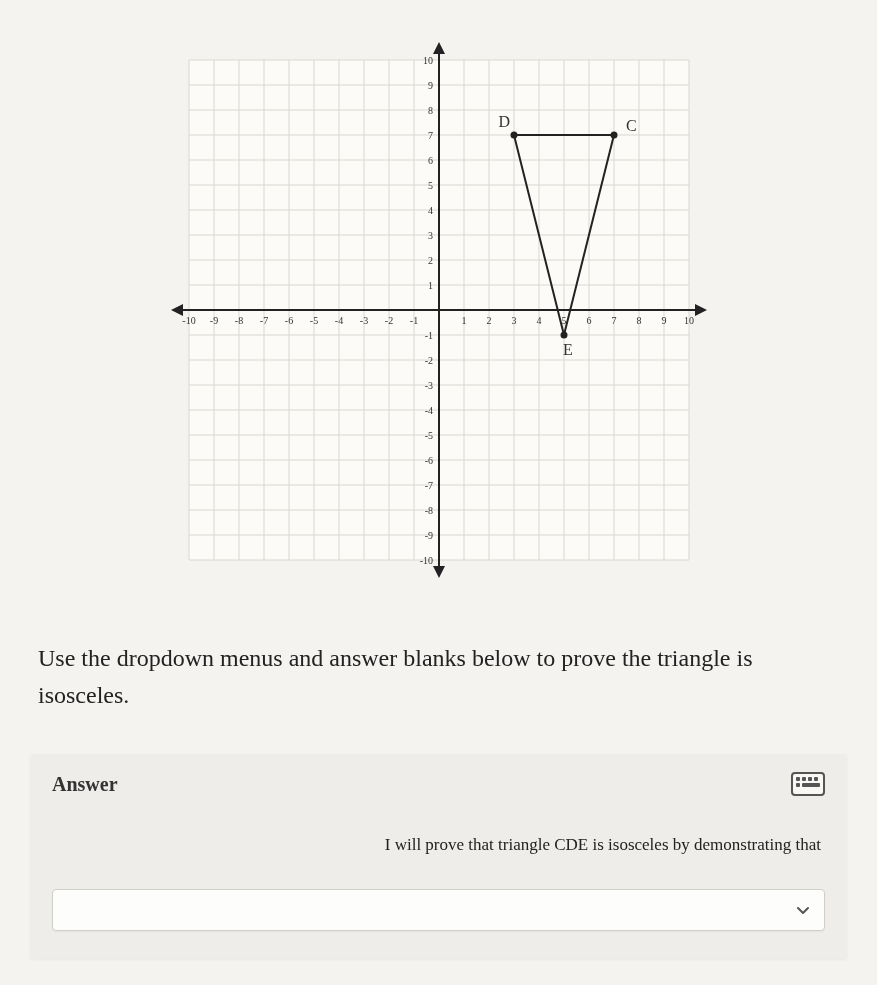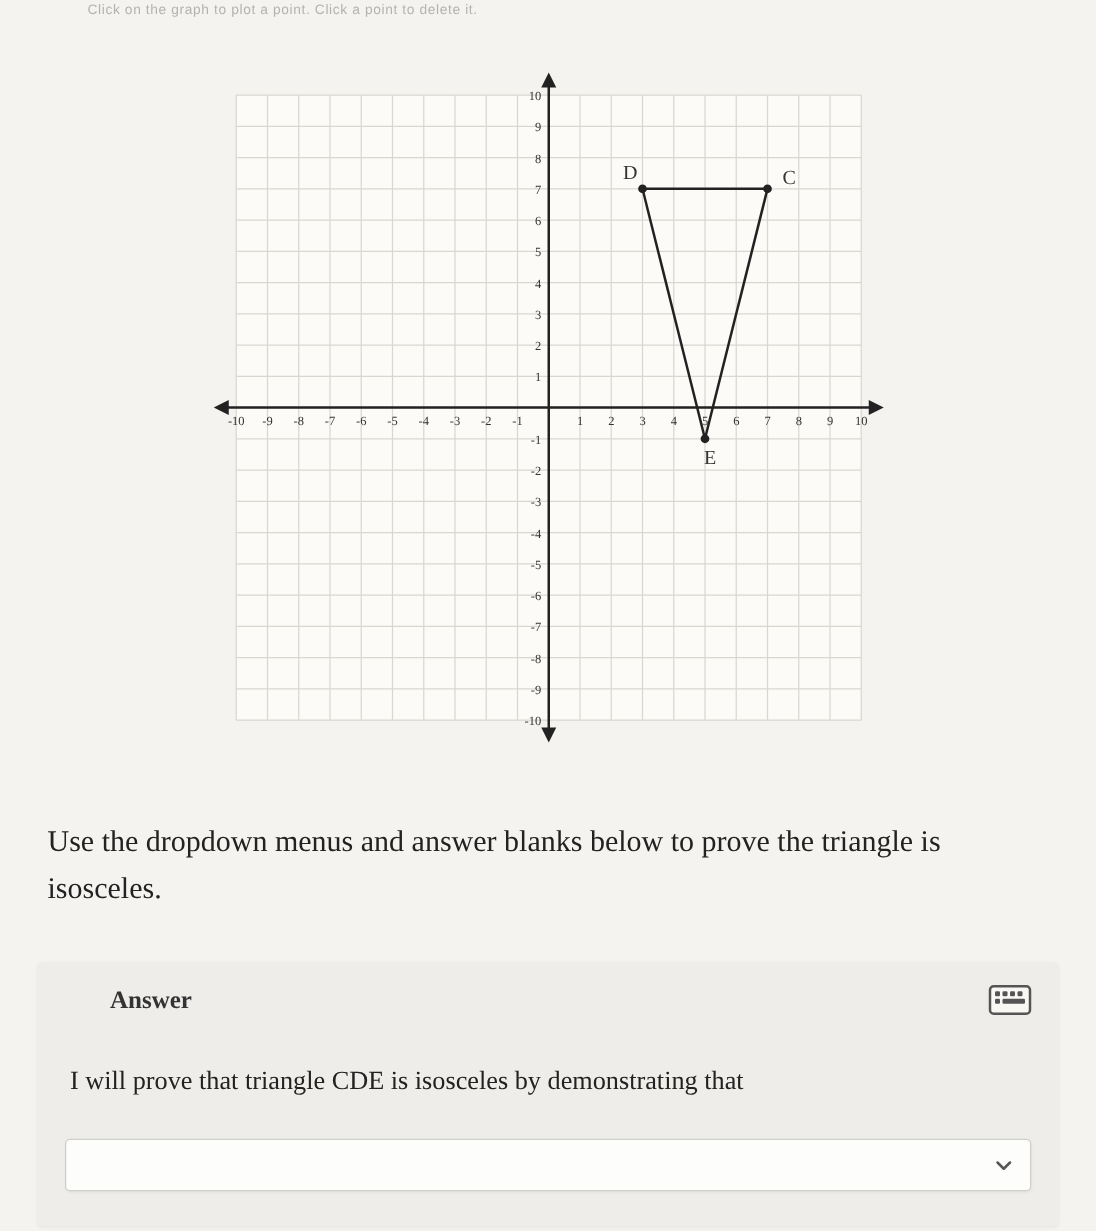--- a/index.html
+++ b/index.html
@@ -47,21 +47,20 @@
   .answer-header {
     display: flex;
     justify-content: space-between;
     align-items: center;
     margin-bottom: 36px;
   }
   .answer-label {
     font-size: 20px;
     font-weight: bold;
     color: #333;
-    margin-left: 36px;
   }
   .kbd-icon {
     width: 34px;
     height: 24px;
     border: 2px solid #555;
     border-radius: 4px;
     background: #f9f8f5;
     display: flex;
     flex-wrap: wrap;
     gap: 2px;
@@ -69,24 +68,25 @@
     align-content: flex-start;
     cursor: pointer;
   }
   .kbd-icon .dot {
     width: 4px; height: 4px; background: #555; border-radius: 1px;
   }
   .kbd-icon .bar {
     width: 18px; height: 4px; background: #555; border-radius: 1px; margin: 0 auto;
   }
   .answer-body {
-    font-size: 21px;
+    font-size: 17px;
     line-height: 1.55;
     color: #222;
     padding: 0 4px 12px 4px;
+    text-align: right;
   }
   .dropdown {
     margin-top: 18px;
     height: 42px;
     background: #fdfdfc;
     border: 1px solid #d0cfc9;
     border-radius: 4px;
     display: flex;
     align-items: center;
     justify-content: flex-end;
@@ -98,21 +98,20 @@
     width: 14px;
     height: 14px;
     display: inline-block;
   }
   text { font-family: Georgia, 'Times New Roman', serif; fill: #333; }
 </style>
 </head>
 <body>
 
 <div class="page">
-  <div class="cutoff-header">Click on the graph to plot a point. Click a point to delete it.</div>
 
   <div class="graph-area">
     <svg class="graph-svg" id="graph-svg" width="560" height="560" viewBox="0 0 560 560">
         <rect x="30" y="30" width="500" height="500" fill="#fcfbf8" stroke="none"></rect>
         <line x1="30" y1="530" x2="30" y2="30" stroke="#d9d7d0" stroke-width="1"></line>
         <line x1="30" y1="530" x2="530" y2="530" stroke="#d9d7d0" stroke-width="1"></line>
         <line x1="55" y1="530" x2="55" y2="30" stroke="#d9d7d0" stroke-width="1"></line>
         <line x1="30" y1="505" x2="530" y2="505" stroke="#d9d7d0" stroke-width="1"></line>
         <line x1="80" y1="530" x2="80" y2="30" stroke="#d9d7d0" stroke-width="1"></line>
         <line x1="30" y1="480" x2="530" y2="480" stroke="#d9d7d0" stroke-width="1"></line>

